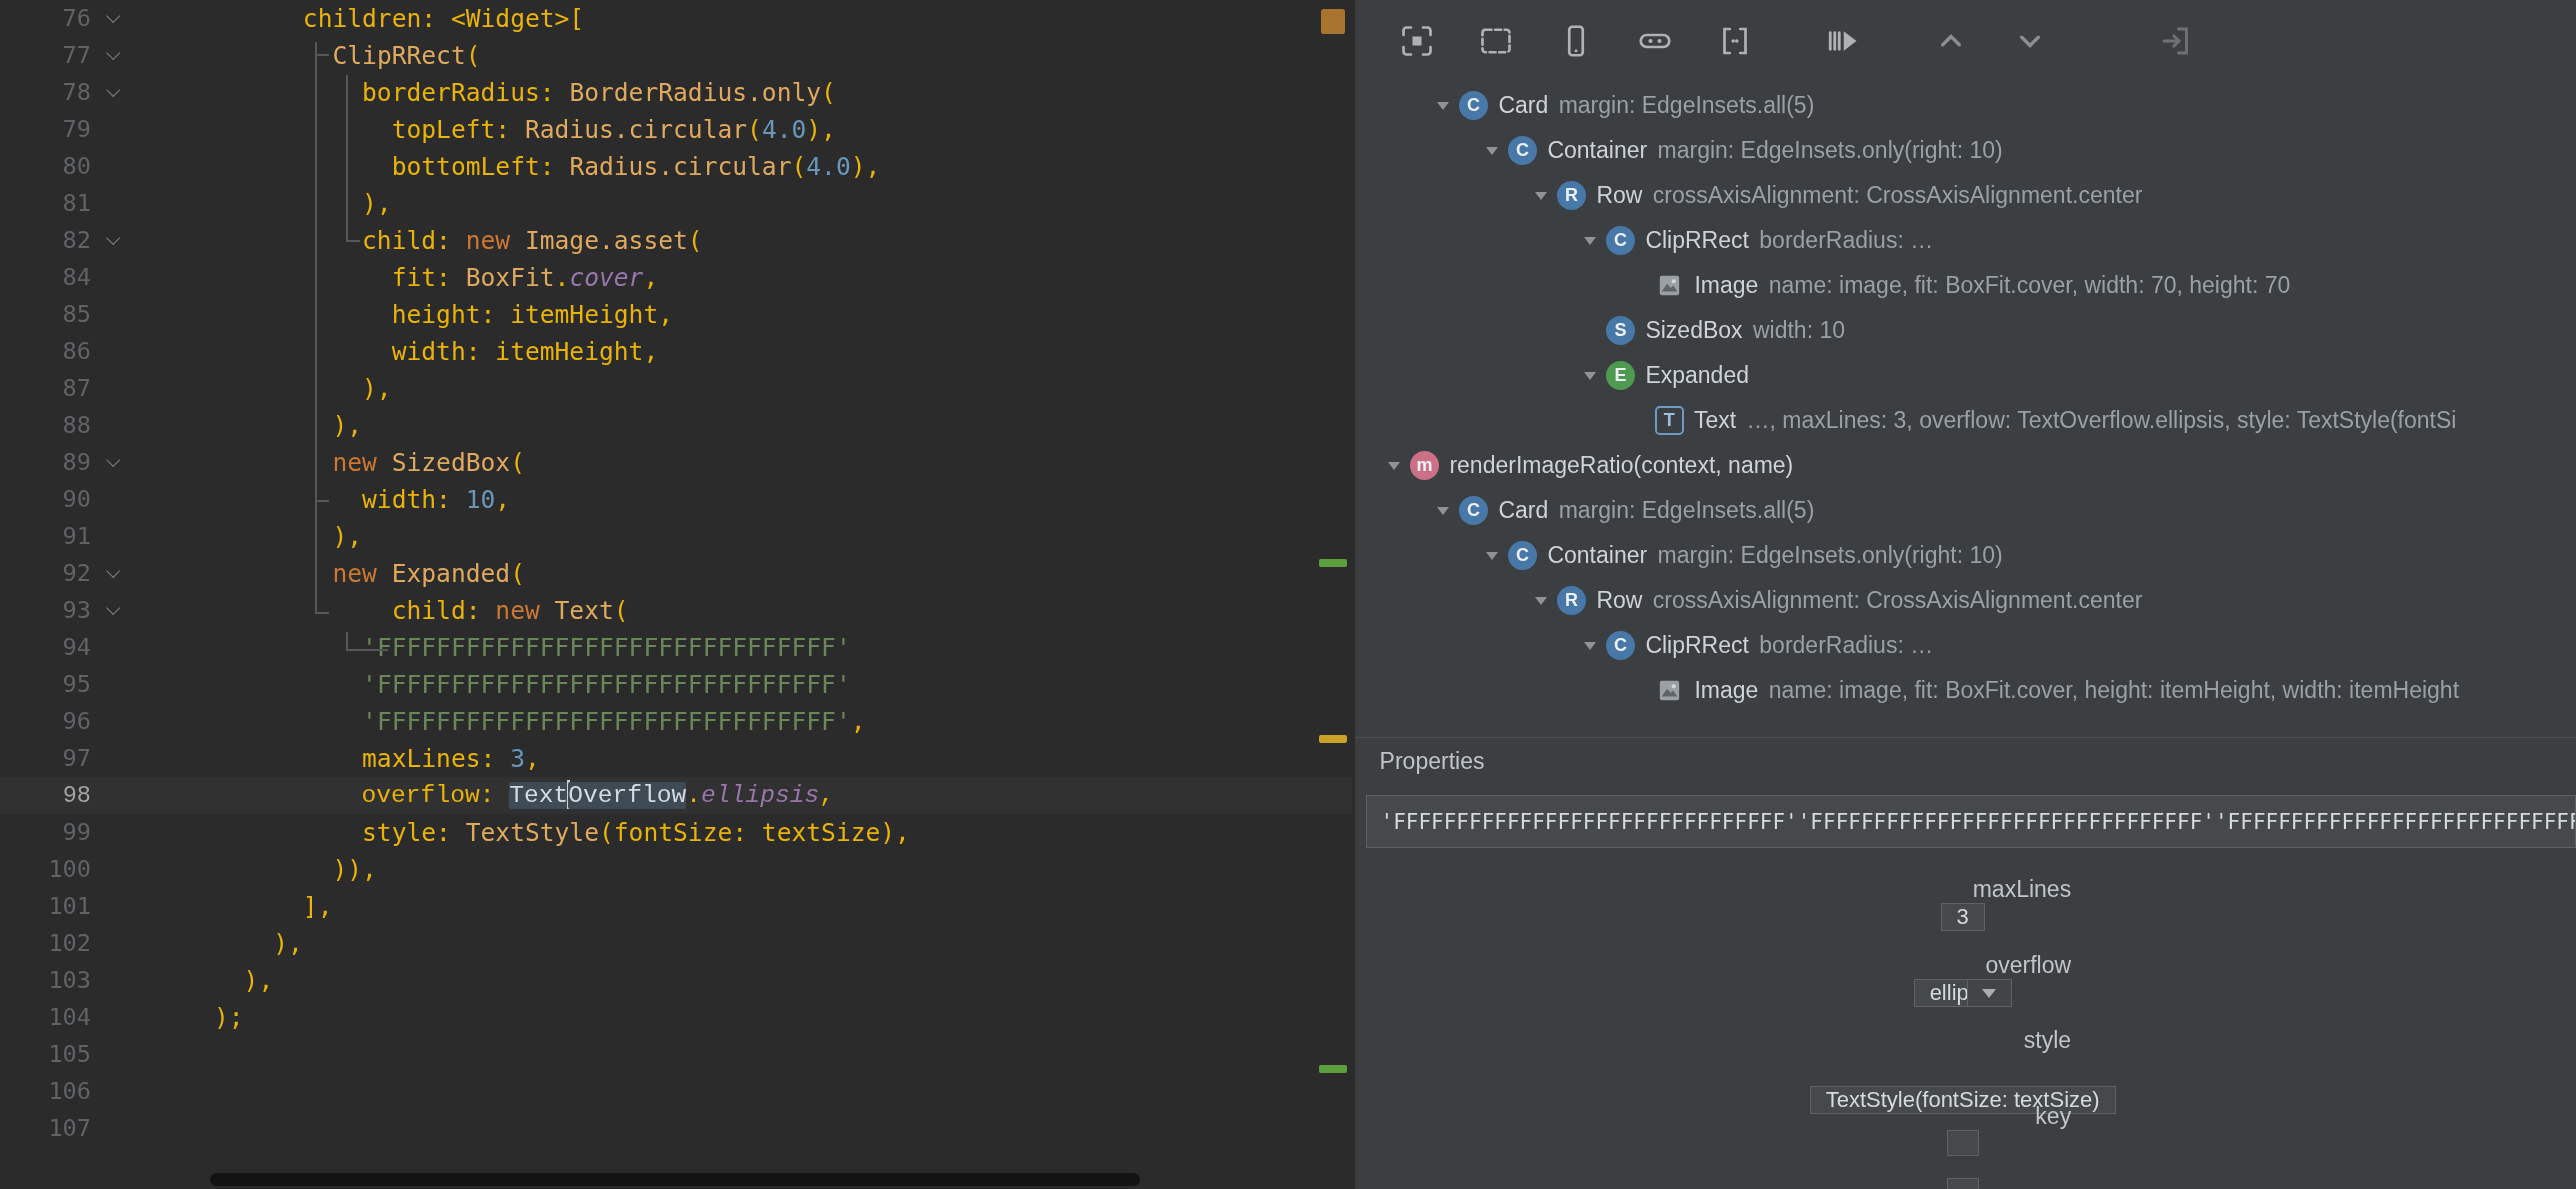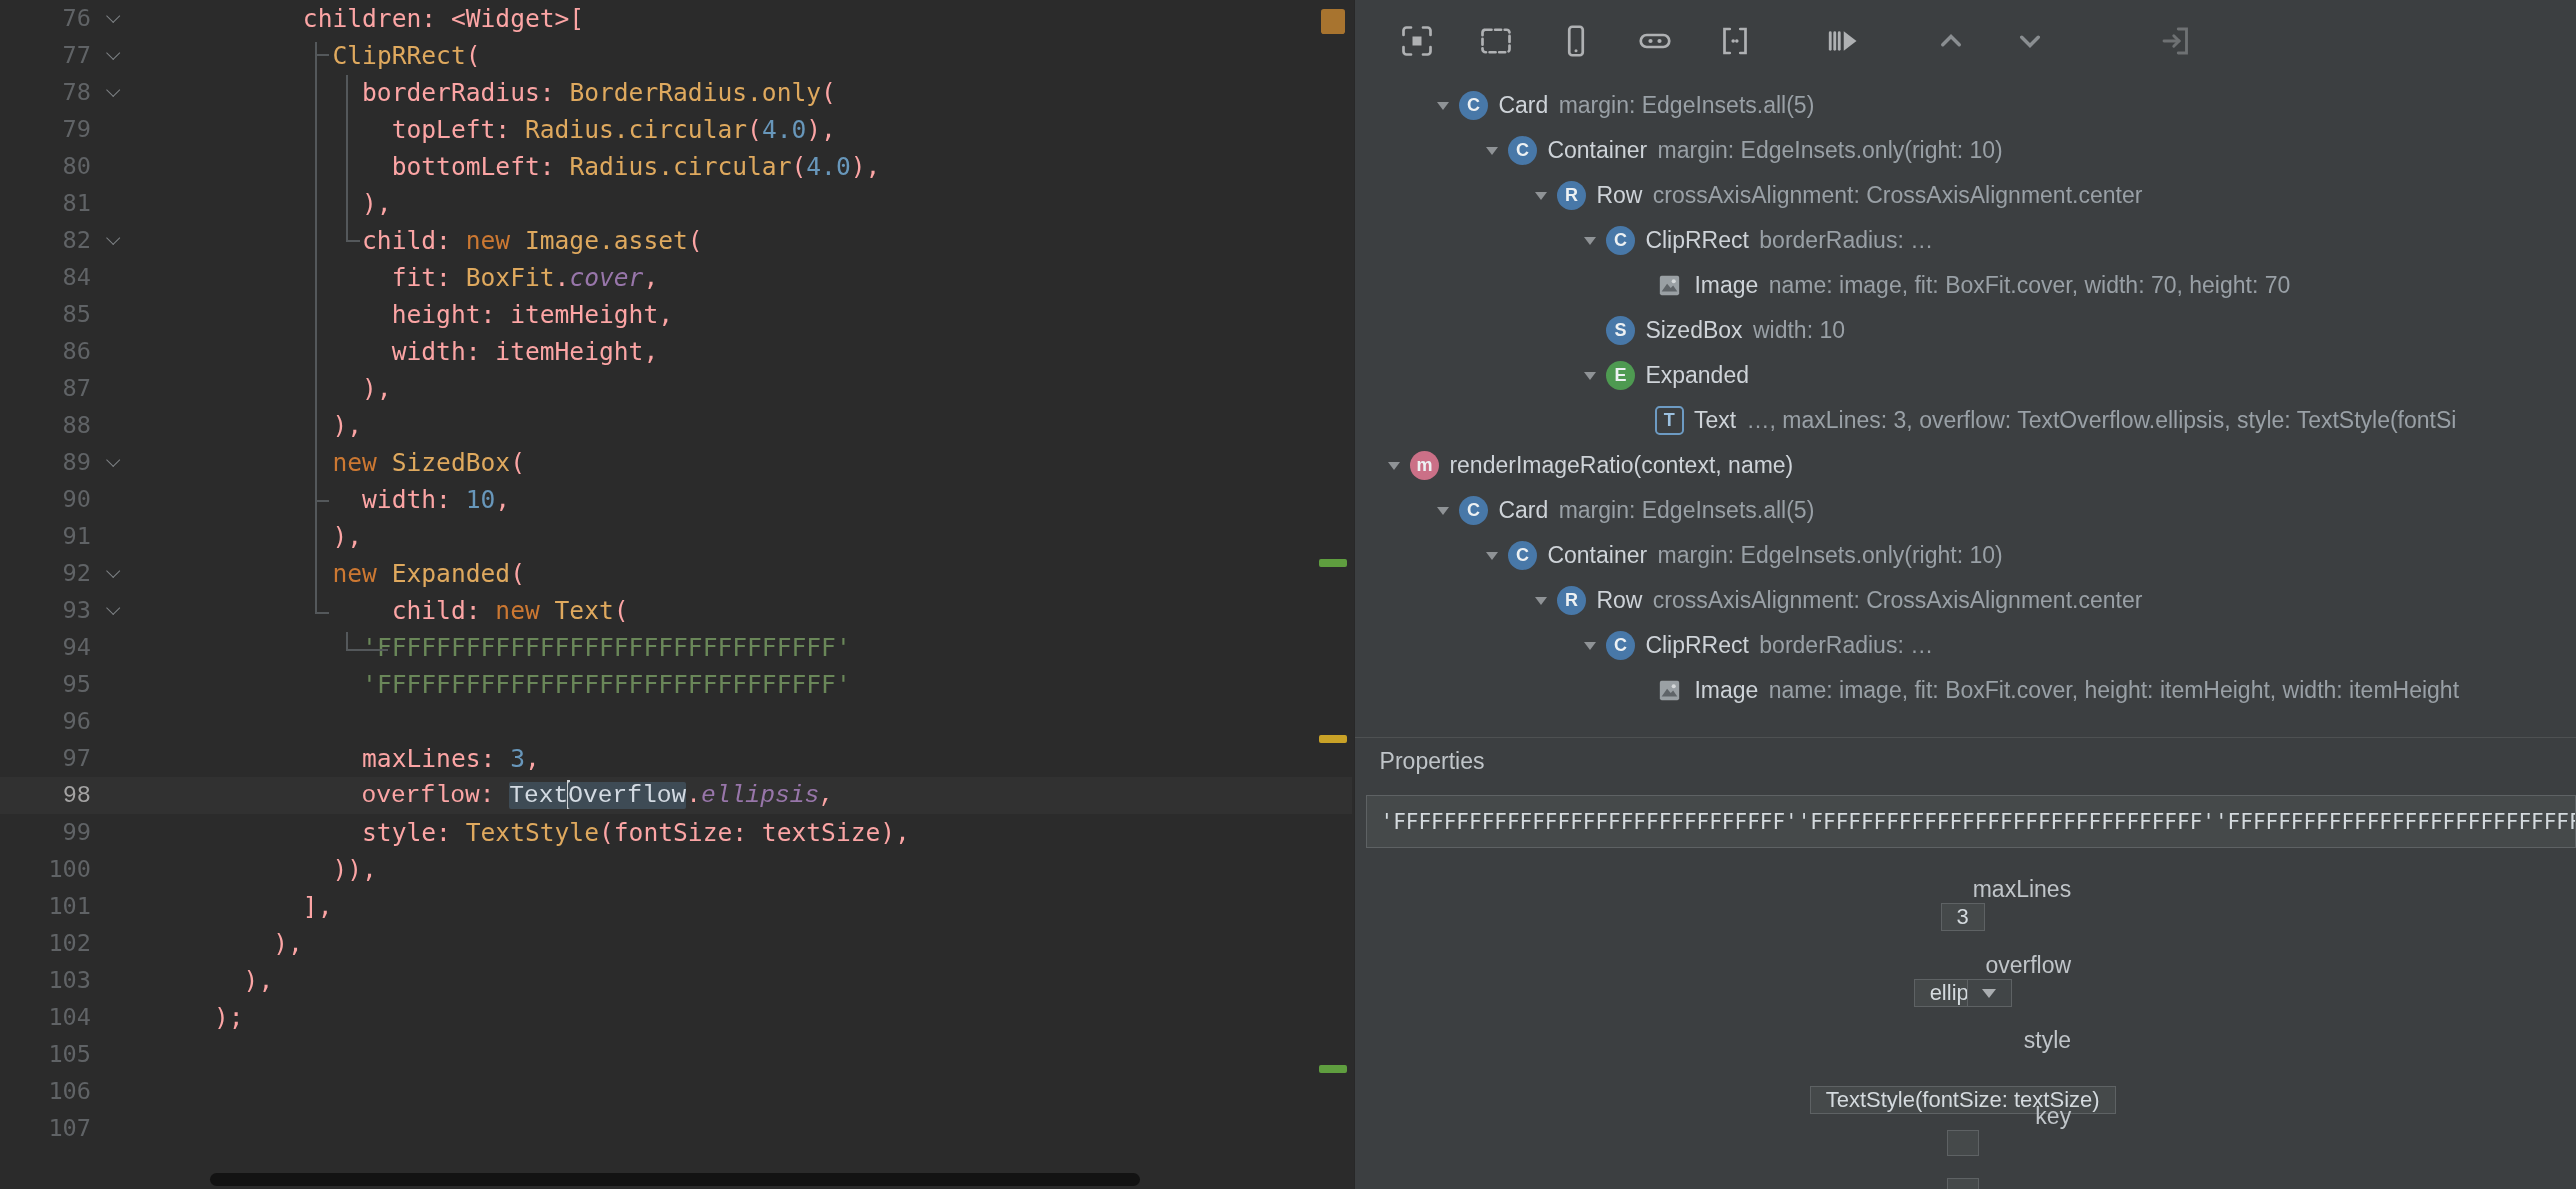--- a/index.html
+++ b/index.html
@@ -10,21 +10,21 @@
   .editor{position:absolute;left:0;top:0;width:1352px;height:869px;background:#2b2b2b;
           font-family:"DejaVu Sans Mono",monospace;}
   .line{display:flex;height:37px;line-height:37px;white-space:pre;}
   .line.cur{background:#313131;font-family:Liberation Mono, monospace;}
   .ln{width:91px;flex:0 0 auto;text-align:right;font-size:23.6px;color:#606366;}
   .line.cur .ln{color:#a4a3a3;}
   .fold{width:123px;flex:0 0 auto;position:relative;}
   .fold.has::after{content:"";position:absolute;left:17px;top:11.3px;width:9.4px;height:9.4px;
           border-right:1.9px solid #7d8184;border-bottom:1.9px solid #7d8184;transform:rotate(45deg);}
   .code{flex:1;font-size:24.6px;color:#a9b7c6;overflow:hidden;}
-  .tp{color:#fca5a5}.tk{color:#cc7832}.tt{color:#dfa95e}.tn{color:#6897bb}
+  .tp{color:#eab308}.tk{color:#cc7832}.tt{color:#dfa95e}.tn{color:#6897bb}
   .ts{color:#6a8759}.tf{color:#9876aa;font-style:italic}
   .thl{color:#d3dae2;background:#3e4b55;border-radius:1.9px;}
   .caret{display:inline-block;width:2.8px;height:29px;background:#cfd2d4;vertical-align:-6.6px;
          margin-left:-0.9px;margin-right:-1.9px;}
   .guides div{position:absolute;background:#54585b;}
   .guides .v{width:1.9px}.guides .h{height:1.9px}
   .stripe{position:absolute;left:1313px;top:0;width:40px;height:1190px;}
   .mark{position:absolute;left:5.7px;width:28px;height:7.6px;border-radius:1.9px;}
   .mark.square{left:7.6px;width:24.6px;height:24.6px;border-radius:2.8px;}
   .hscroll{position:absolute;left:210px;top:1173px;width:930px;height:13.2px;border-radius:6.6px;background:#131313;}
@@ -88,21 +88,21 @@
         <div class="line"><span class="ln">86</span><span class="fold"></span><span class="code"><span class="tp">            width: itemHeight,</span></span></div>
         <div class="line"><span class="ln">87</span><span class="fold"></span><span class="code"><span class="tp">          ),</span></span></div>
         <div class="line"><span class="ln">88</span><span class="fold"></span><span class="code"><span class="tp">        ),</span></span></div>
         <div class="line"><span class="ln">89</span><span class="fold has"></span><span class="code"><span class="tp">        </span><span class="tk">new </span><span class="tt">SizedBox</span><span class="tp">(</span></span></div>
         <div class="line"><span class="ln">90</span><span class="fold"></span><span class="code"><span class="tp">          width: </span><span class="tn">10</span><span class="tp">,</span></span></div>
         <div class="line"><span class="ln">91</span><span class="fold"></span><span class="code"><span class="tp">        ),</span></span></div>
         <div class="line"><span class="ln">92</span><span class="fold has"></span><span class="code"><span class="tp">        </span><span class="tk">new </span><span class="tt">Expanded</span><span class="tp">(</span></span></div>
         <div class="line"><span class="ln">93</span><span class="fold has"></span><span class="code"><span class="tp">            child: </span><span class="tk">new </span><span class="tt">Text</span><span class="tp">(</span></span></div>
         <div class="line"><span class="ln">94</span><span class="fold"></span><span class="code"><span class="tp">          </span><span class="ts">'FFFFFFFFFFFFFFFFFFFFFFFFFFFFFFF'</span></span></div>
         <div class="line"><span class="ln">95</span><span class="fold"></span><span class="code"><span class="tp">          </span><span class="ts">'FFFFFFFFFFFFFFFFFFFFFFFFFFFFFFF'</span></span></div>
-        <div class="line"><span class="ln">96</span><span class="fold"></span></div>
+        <div class="line"><span class="ln">96</span><span class="fold"></span><span class="code"><span class="tp">          </span><span class="ts">'FFFFFFFFFFFFFFFFFFFFFFFFFFFFFFF'</span><span class="tp">,</span></span></div>
         <div class="line"><span class="ln">97</span><span class="fold"></span><span class="code"><span class="tp">          maxLines: </span><span class="tn">3</span><span class="tp">,</span></span></div>
         <div class="line cur"><span class="ln">98</span><span class="fold"></span><span class="code"><span class="tp">          overflow: </span><span class="thl">Text</span><span class="caret"></span><span class="thl">Overflow</span><span class="tp">.</span><span class="tf">ellipsis</span><span class="tp">,</span></span></div>
         <div class="line"><span class="ln">99</span><span class="fold"></span><span class="code"><span class="tp">          style: </span><span class="tt">TextStyle</span><span class="tp">(fontSize: textSize),</span></span></div>
         <div class="line"><span class="ln">100</span><span class="fold"></span><span class="code"><span class="tp">        )),</span></span></div>
         <div class="line"><span class="ln">101</span><span class="fold"></span><span class="code"><span class="tp">      ],</span></span></div>
         <div class="line"><span class="ln">102</span><span class="fold"></span><span class="code"><span class="tp">    ),</span></span></div>
         <div class="line"><span class="ln">103</span><span class="fold"></span><span class="code"><span class="tp">  ),</span></span></div>
         <div class="line"><span class="ln">104</span><span class="fold"></span><span class="code"><span class="tp">);</span></span></div>
         <div class="line"><span class="ln">105</span><span class="fold"></span><span class="code"></span></div>
         <div class="line"><span class="ln">106</span><span class="fold"></span><span class="code"></span></div>

